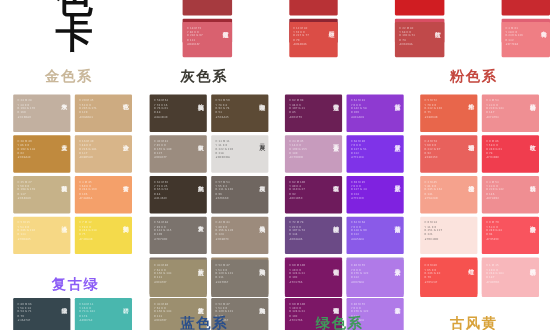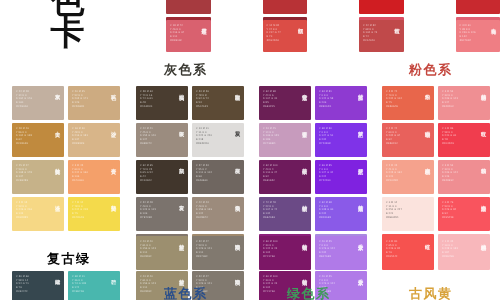--- a/index.html
+++ b/index.html
@@ -134,20 +134,21 @@
           <div class="codes">C 3 M 61
 Y 38 K 0
 R 239 G 126
 B 132
 #EF7E84</div>
           <div class="cname">春梅</div>
         </div>
       </div>
     </div>
 
+  <div class="heading" id="h-gold" style="left: 41px; top: 61px; color: rgb(201, 183, 154);">金色系</div>
   <div class="heading" id="h-gray" style="left: 164px; top: 61px; color: rgb(59, 58, 51);">灰色系</div>
   <div class="heading" id="h-pink" style="left: 409px; top: 61px; color: rgb(196, 71, 62);">粉色系</div>
 
   <div class="section" id="sec-gold" style="left:12px;  top:86px; width:108px;">
       <div class="sw-grid">
         <div class="swatch light-txt" style="background: rgb(194, 176, 160);">
           <div class="codes">C 24 M 28
 Y 34 K 0
 R 194 G 176
 B 160
@@ -489,21 +490,21 @@
           <div class="codes">C 1 M 35
 Y 19 K 0
 R 248 G 183
 B 187
 #F8B7BB</div>
           <div class="cname">浅樱粉</div>
         </div>
       </div>
     </div>
 
-  <div class="heading" id="bh-0" style="left: 47px; top: 250px; color: #000000;">复古绿</div>
+  <div class="heading" id="bh-0" style="left: 47px; top: 250px; color: #8b5cf6;">复古绿</div>
   <div class="heading" id="bh-1" style="left: 164px; top: 285px; color: rgb(43, 79, 138);">蓝色系</div>
   <div class="heading" id="bh-2" style="left: 287px; top: 285px; color: rgb(63, 154, 90);">绿色系</div>
   <div class="heading" id="bh-3" style="left: 409px; top: 285px; color: rgb(216, 162, 58);">古风黄</div>
 
   <div class="section" id="sec-retro" style="left:12px;  top:271px; width:108px;">
       <div class="sw-grid">
         <div class="swatch light-txt" style="background: rgb(54, 71, 79);">
           <div class="codes">C 80 M 66
 Y 58 K 14
 R 54 G 71

